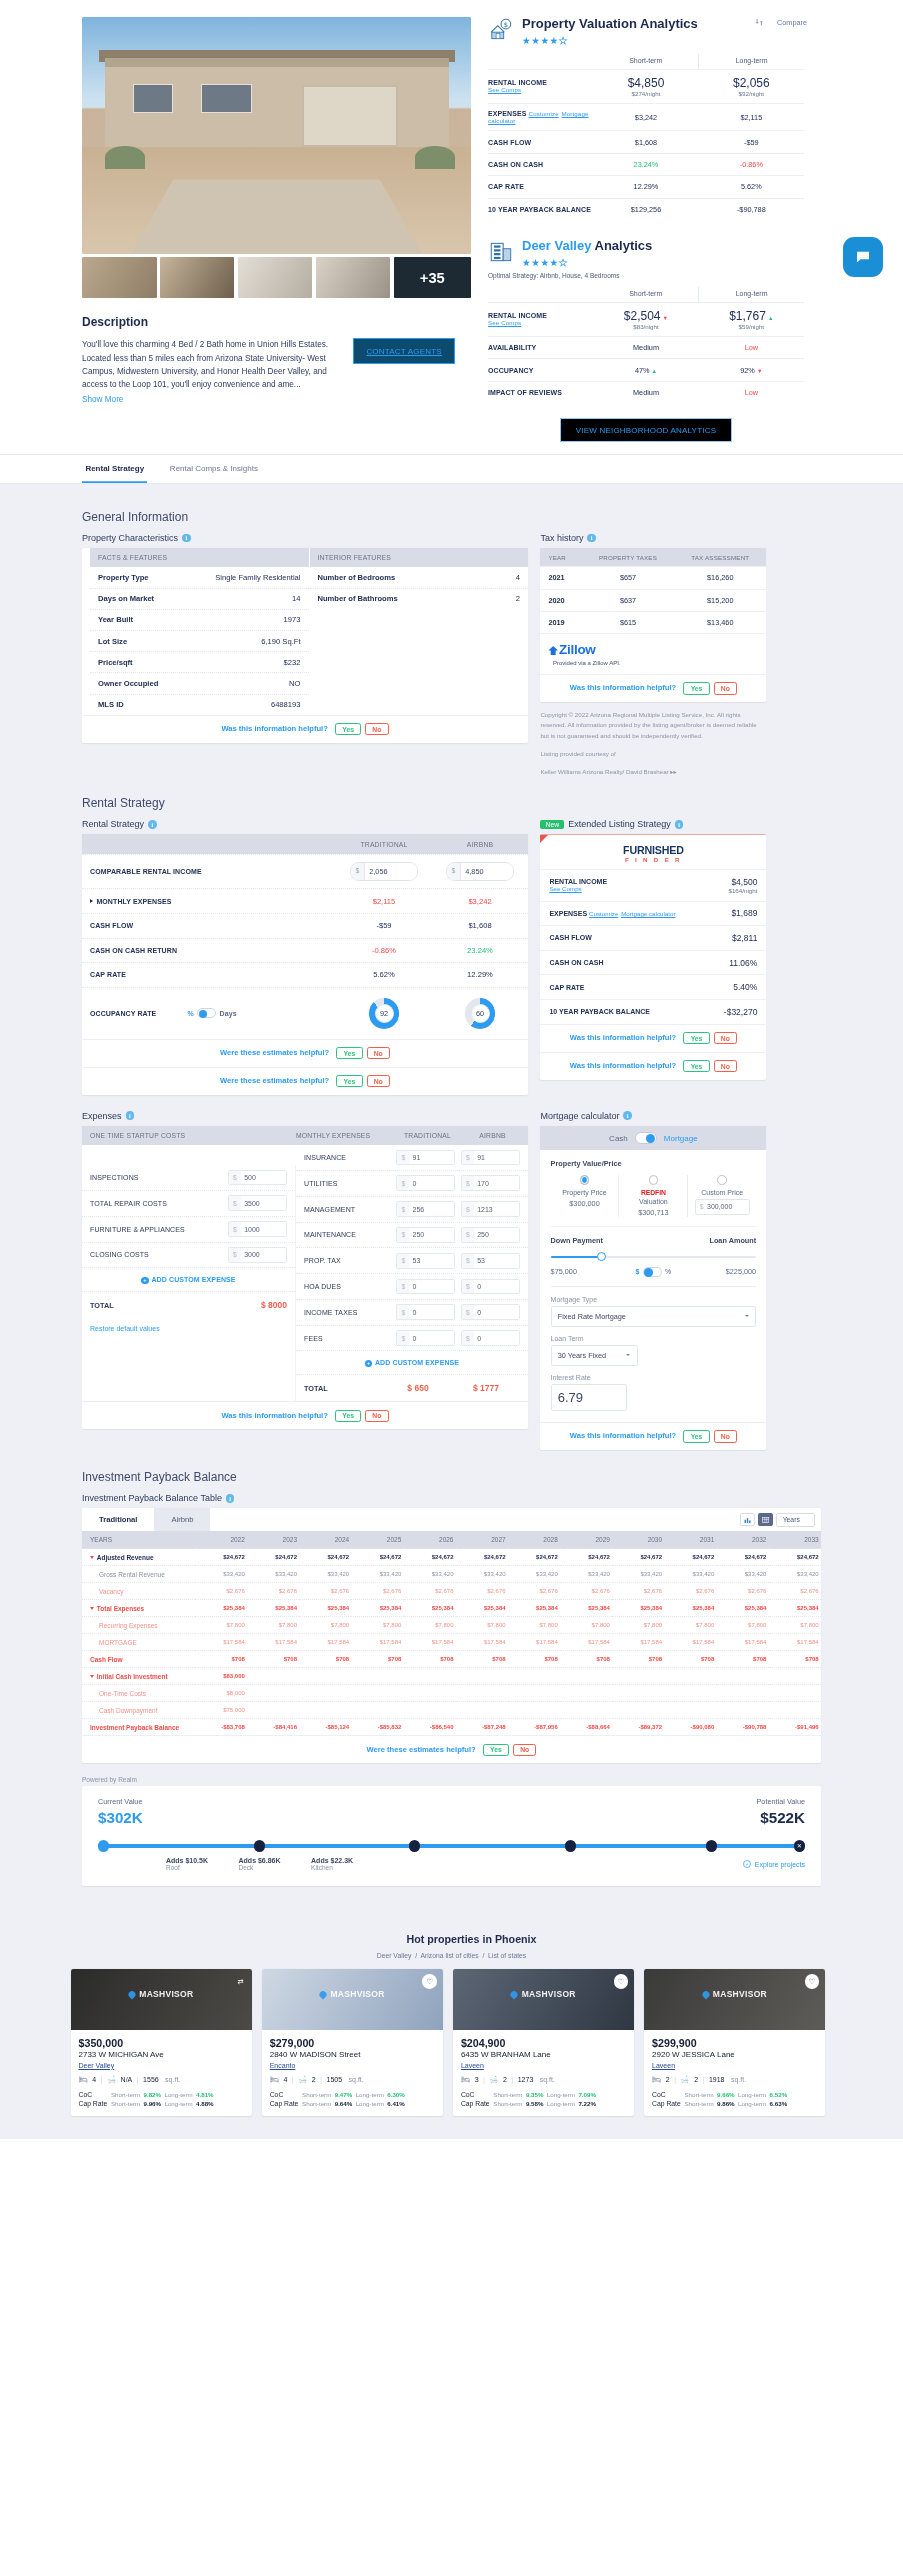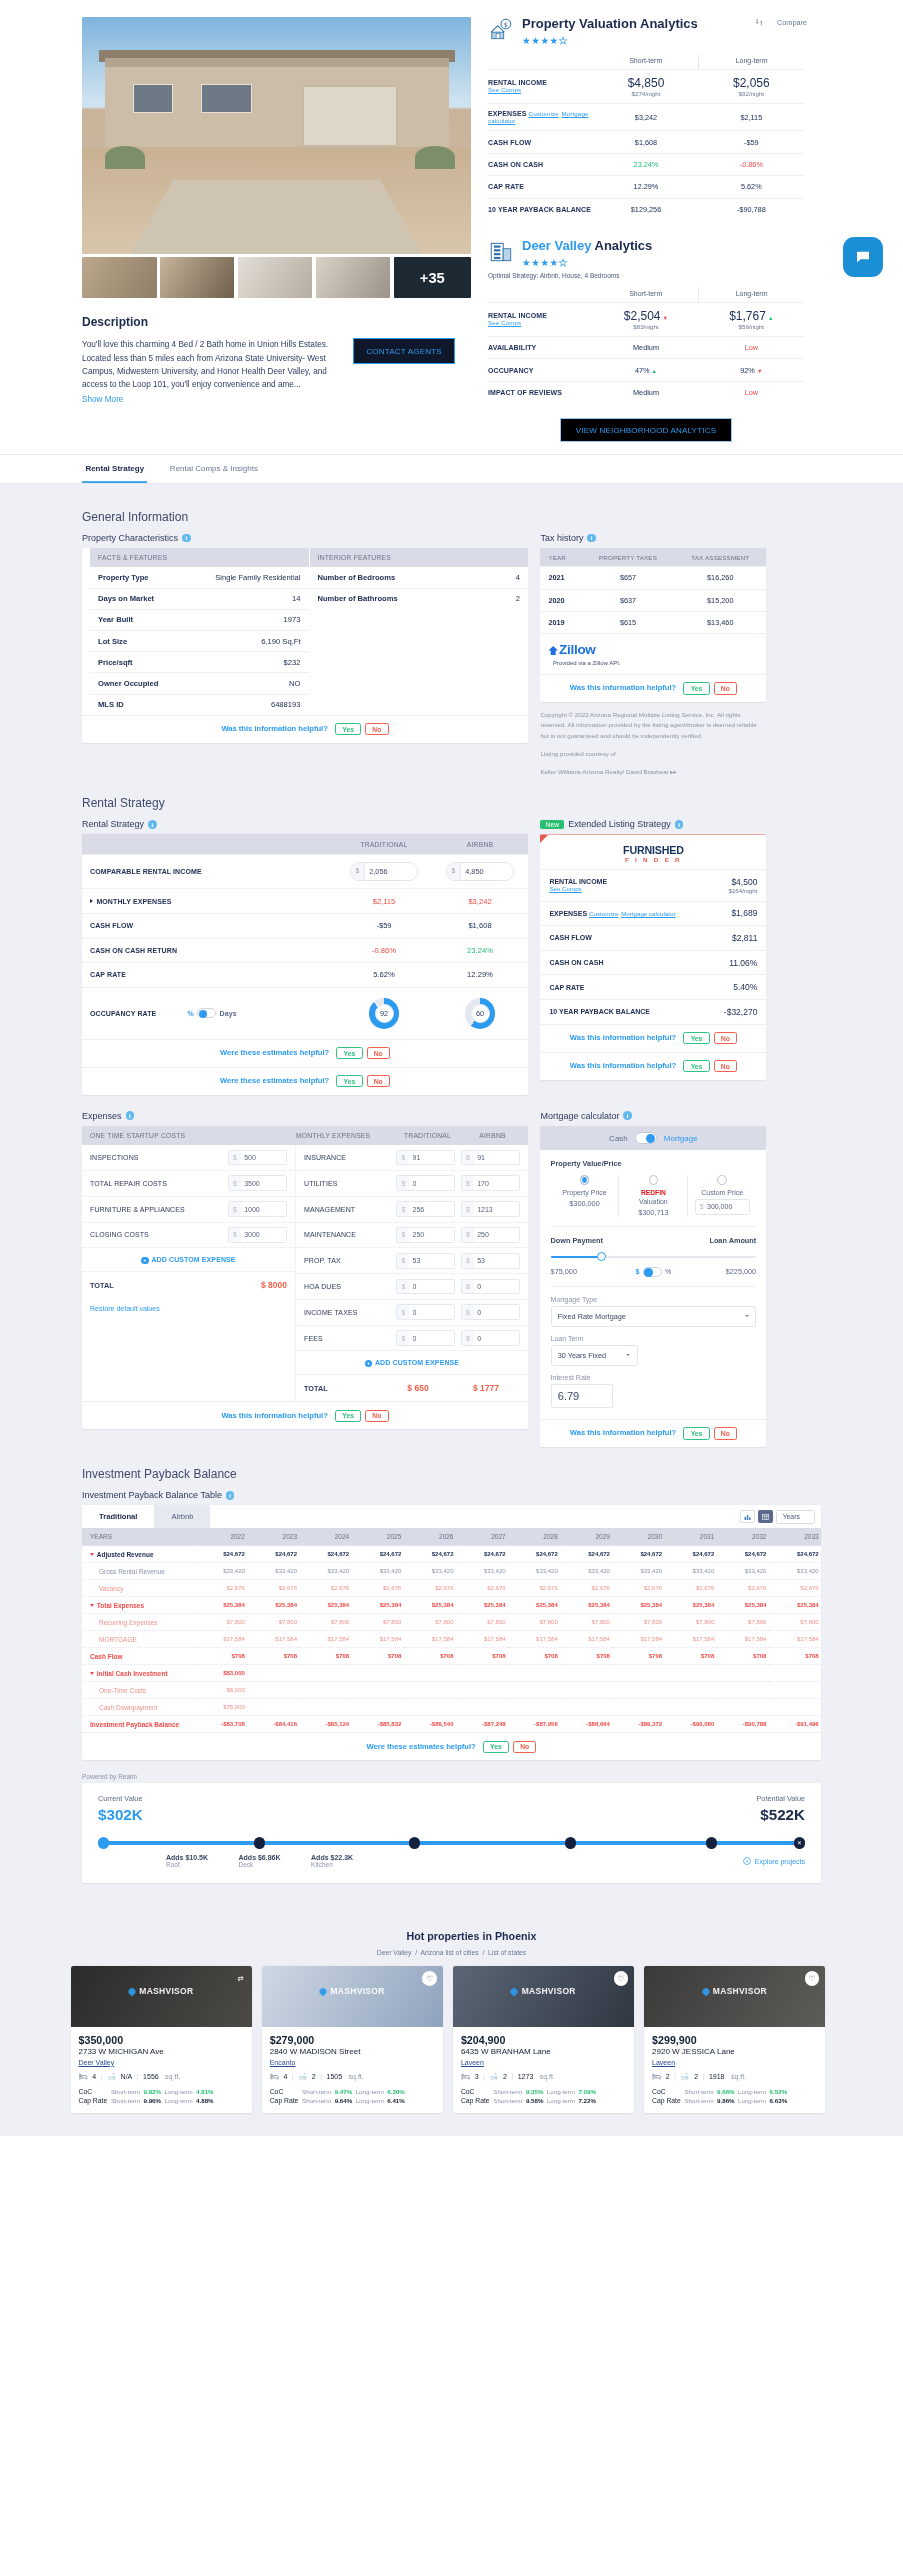--- a/index.html
+++ b/index.html
@@ -43,22 +43,22 @@
   .t4 { background:linear-gradient(120deg,#dad2c6,#9b9287); }
   .t5 { background:#1d2a33; display:flex; align-items:center; justify-content:center;
         color:#fff; font-size:14.7px; font-weight:bold; width:79px; }
 
   .desc { margin-top:17px; width:389px; }
   .desc h3 { font-size:12px; font-weight:bold; color:#1d2a4e; margin-bottom:9px; }
   .desc-row { display:flex; gap:17px; align-items:flex-start; }
   .desc-text { font-size:8.2px; line-height:1.6; color:#2e3c63; width:254px; }
   .show-more { color:#2d9bf0; font-size:8.2px; display:inline-block; margin-top:1.7px; cursor:pointer; }
   .btn-outline {
-    border:0.6px solid #2d9bf0; color:#2d9bf0; background:#0f172a; font-size:8px;
-    padding:7.3px 12.4px; letter-spacing:0.2px; cursor:pointer; white-space:nowrap;
+    border:0.6px solid #2d9bf0; color:#2d9bf0; background:#0c4a6e; font-size:8px;
+    padding:7.3px 12.4px; letter-spacing:0.2px; cursor:pointer; white-space:nowrap;text-decoration:underline;
   }
 
   
   .analytics { width:316px; }
   .an-head { display:flex; align-items:flex-start; gap:8px; }
   .an-title { font-size:13px; font-weight:bold; color:#1d2a4e; line-height:1.1; }
   .an-title .blue { color:#2d9bf0; }
   .stars { margin-top:4px; font-size:9.6px; color:#2d9bf0; letter-spacing:0.6px; }
   .stars .empty { color:#fff; -webkit-text-stroke:0.6px #2d9bf0; }
   .opt-strategy { font-size:6.5px; color:#4b5878; margin-top:4px; }
@@ -177,21 +177,21 @@
   table.els-t td.k a { display:block; font-size:6.2px; font-weight:normal; color:#2d9bf0; text-decoration:underline; }
   table.els-t td.k .links a { display:inline; margin-right:2.8px; }
 
   
   .ex-head { background:#d9dce7; display:flex; font-size:6.8px; color:#6a7287; letter-spacing:0.2px; }
   .ex-head .h1 { width:214px; padding:6.2px 8px; }
   .ex-head .h2 { width:99px; padding:6.2px 0; }
   .ex-head .h3 { width:65px; padding:6.2px 0; text-align:center; }
   .ex-head .h4 { width:65px; padding:6.2px 0; text-align:center; }
   .ex-body { display:flex; }
-  .ex-left { width:214px; border-right:0.6px solid #f0f2f6; }
+  .ex-left { width:214px; border-right:0.6px solid #f0f2f6;margin-top:20px; }
   .ex-right { flex:1; }
   .ex-row { display:flex; align-items:center; border-top:0.6px dotted #e3e7ee; padding:4.5px 8px; }
   .ex-row:first-child { border-top:none; }
   .ex-row .lbl { flex:1; font-size:7px; color:#2e3a58; letter-spacing:0.1px; }
   .ex-in { display:inline-flex; border:0.6px solid #e4e8ef; border-radius:1.7px; overflow:hidden; width:59px; }
   .ex-in i { background:#f7f8fb; color:#b3bac9; font-style:normal; font-size:6.8px; padding:3.4px 4px; }
   .ex-in input { border:none; outline:none; width:100%; font-size:7px; padding:3.4px; color:#55617c;
      font-family:"Liberation Sans", sans-serif; }
   .ex-in.second { margin-left:5.6px; }
   .addcustom { text-align:center; padding:7.3px; font-size:7px; color:#2d9bf0; font-weight:bold;
@@ -231,21 +231,21 @@
   .slider .fill { position:absolute; left:0; top:0; height:2.3px; width:25%; background:#2d9bf0; border-radius:1.1px; }
   .slider .knob { position:absolute; left:25%; top:-3.4px; width:9px; height:9px; border-radius:50%;
      background:#fff; border:1.1px solid #2d9bf0; margin-left:-4.5px; }
   .dp-vals { display:flex; align-items:center; font-size:7.3px; color:#5c6a89; }
   .dp-vals .l { width:33%; } .dp-vals .c { width:34%; text-align:center; } .dp-vals .r { width:33%; text-align:right; }
   .field-lbl { font-size:7px; color:#8a93a8; margin:8px 0 2.8px; }
   .sel { border:0.6px solid #e0e5ec; border-radius:2.3px; padding:5.1px 6.2px; font-size:7.3px; color:#3b4763;
      display:flex; justify-content:space-between; align-items:center; }
   .sel.w-full { width:100%; } .sel.w-small { width:87px; }
   .sel .chev { width:0;height:0;border-top:2.8px solid #7a839a;border-left:2.8px solid transparent;border-right:2.8px solid transparent; }
-  .txtin { border:0.6px solid #e0e5ec; border-radius:2.3px; padding:5.1px 6.2px; font-size:11px; color:#3b4763; width:62px; }
+  .txtin { border:0.6px solid #e0e5ec; border-radius:2.3px; padding:5.1px 6.2px; font-size:13px; color:#3b4763; width:76px; }
 
   
   .ipb-tabs { display:flex; }
   .ipb-tabs .t { padding:6.8px 17px; font-size:7.6px; color:#4b5878; cursor:pointer; background:#e7e9f0; }
   .ipb-tabs .t.active { background:#fff; font-weight:bold; color:#1d2a4e; }
   .ipb-tools { margin-left:auto; display:flex; gap:3.4px; align-items:center; padding:3.4px 5.6px; }
   .tool { width:14.7px; height:13.5px; border:0.6px solid #d9dde6; border-radius:1.7px; background:#fff;
      display:flex; align-items:center; justify-content:center; }
   .tool.on { background:#5b6a8c; border-color:#5b6a8c; }
   .yrsel { border:0.6px solid #d9dde6; border-radius:1.7px; background:#fff; font-size:6.8px; color:#4b5878;

